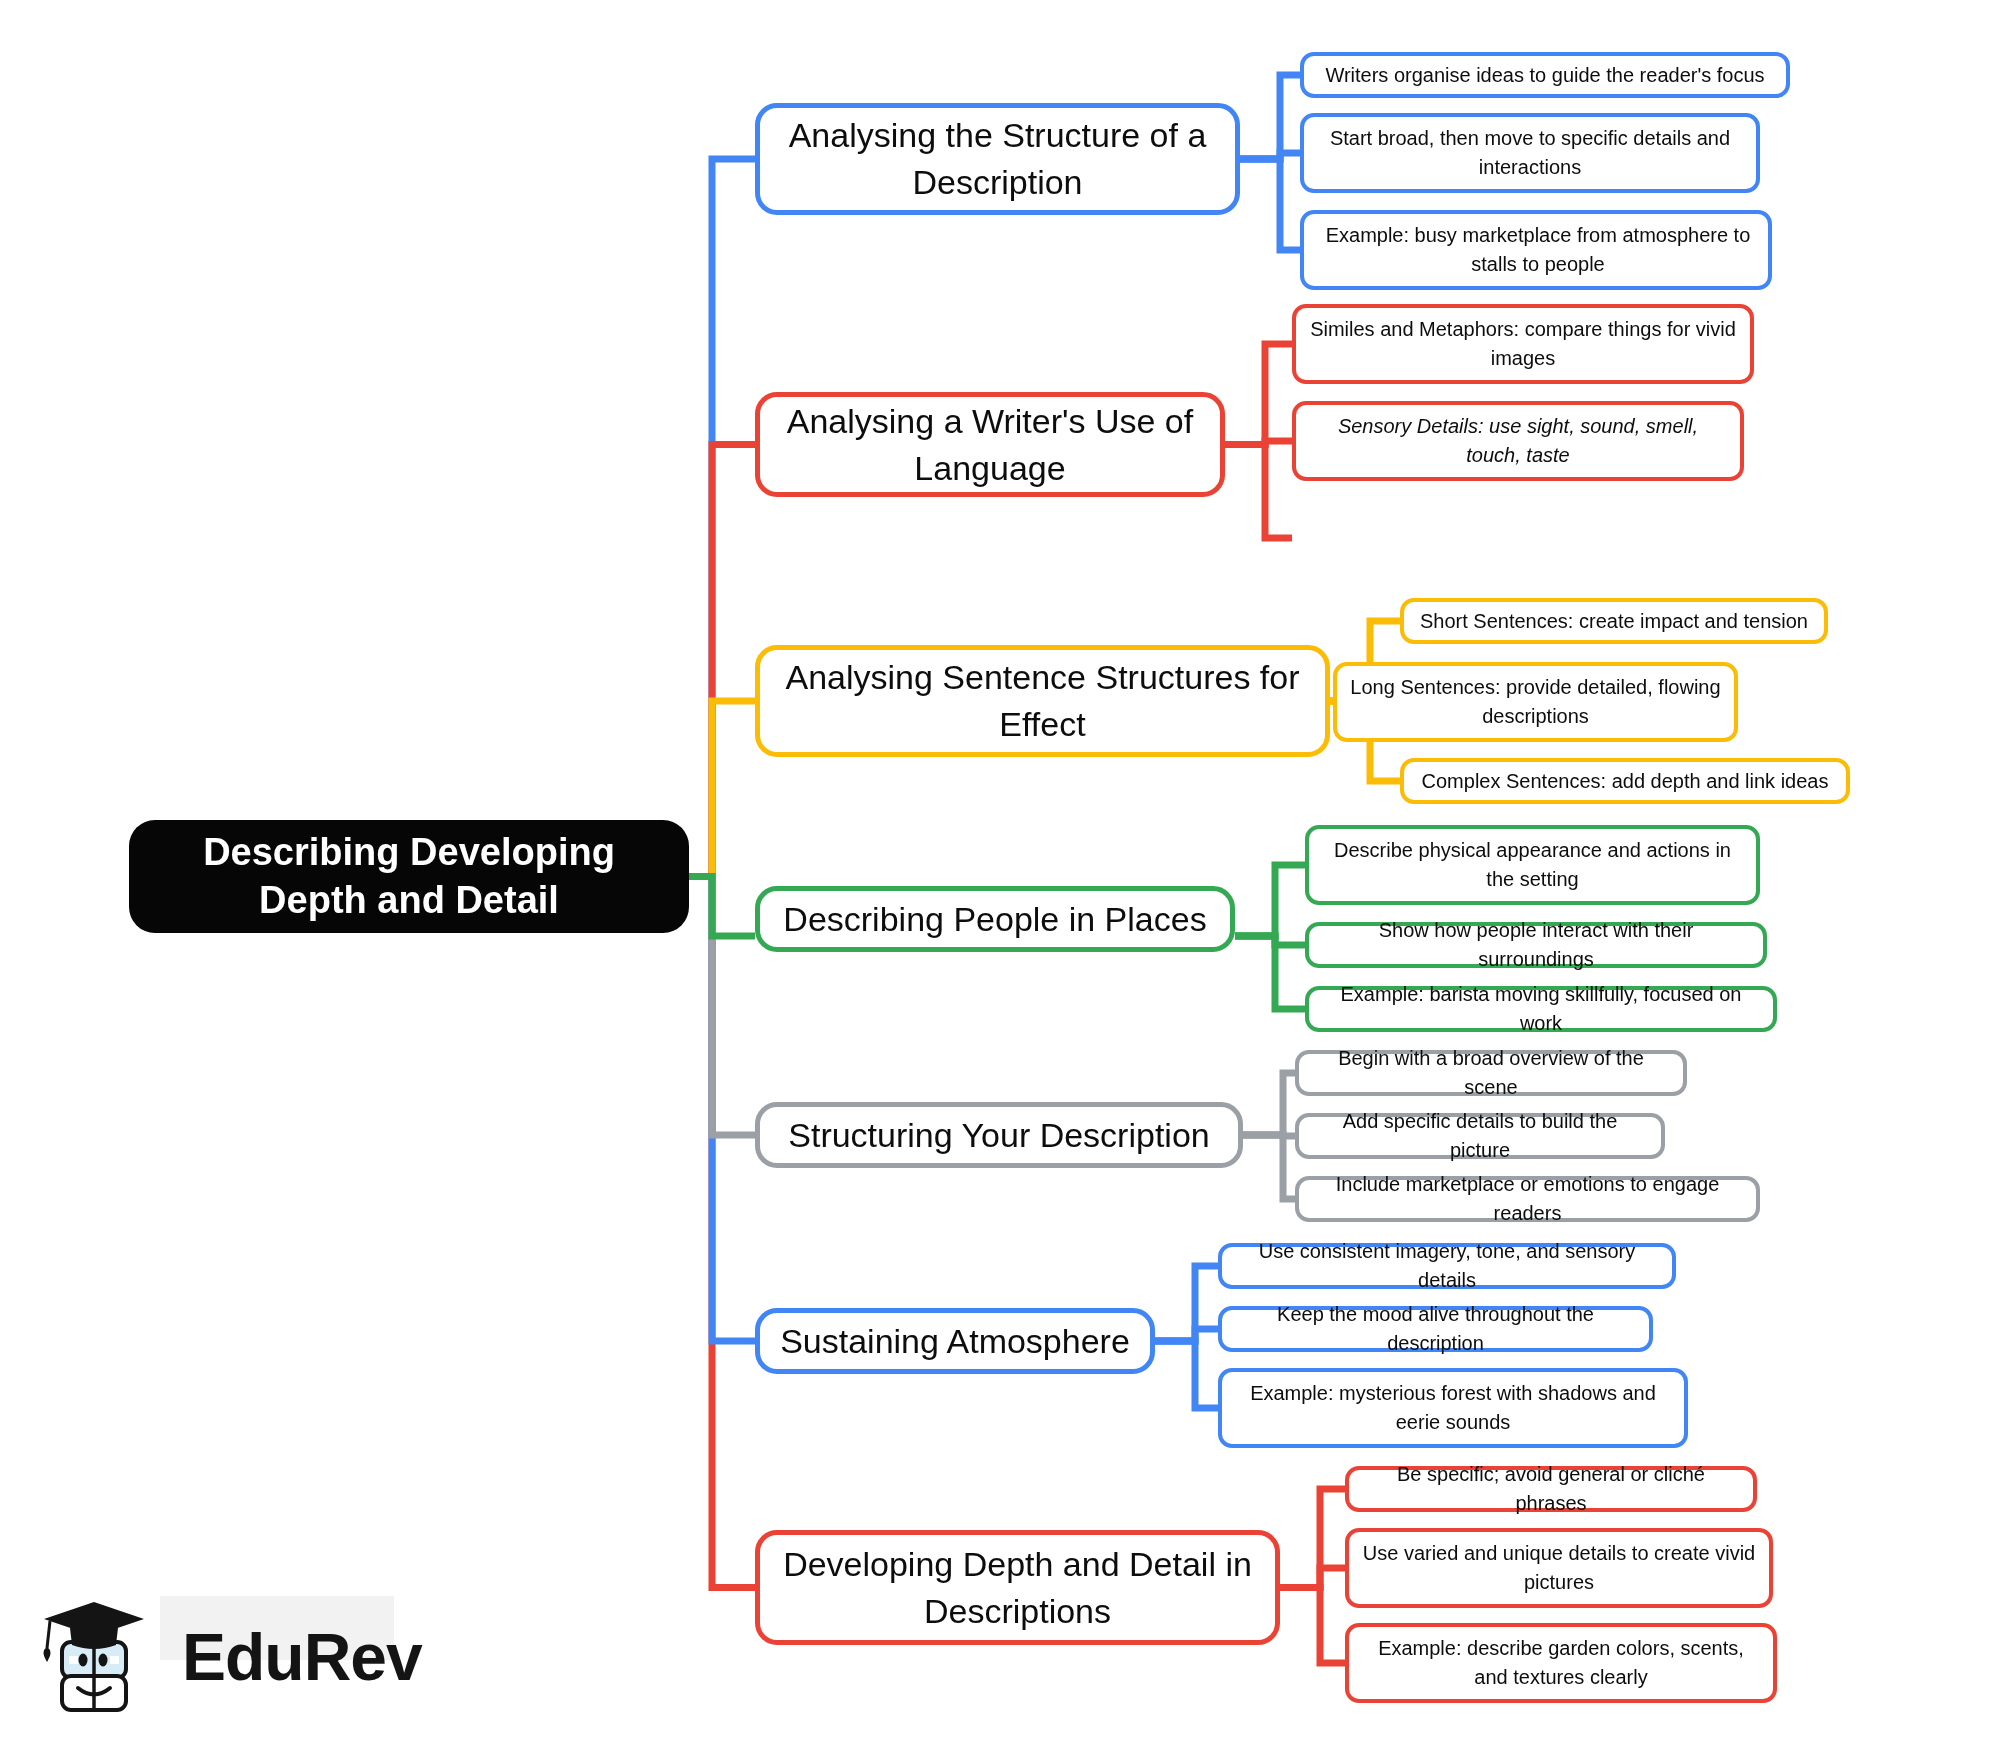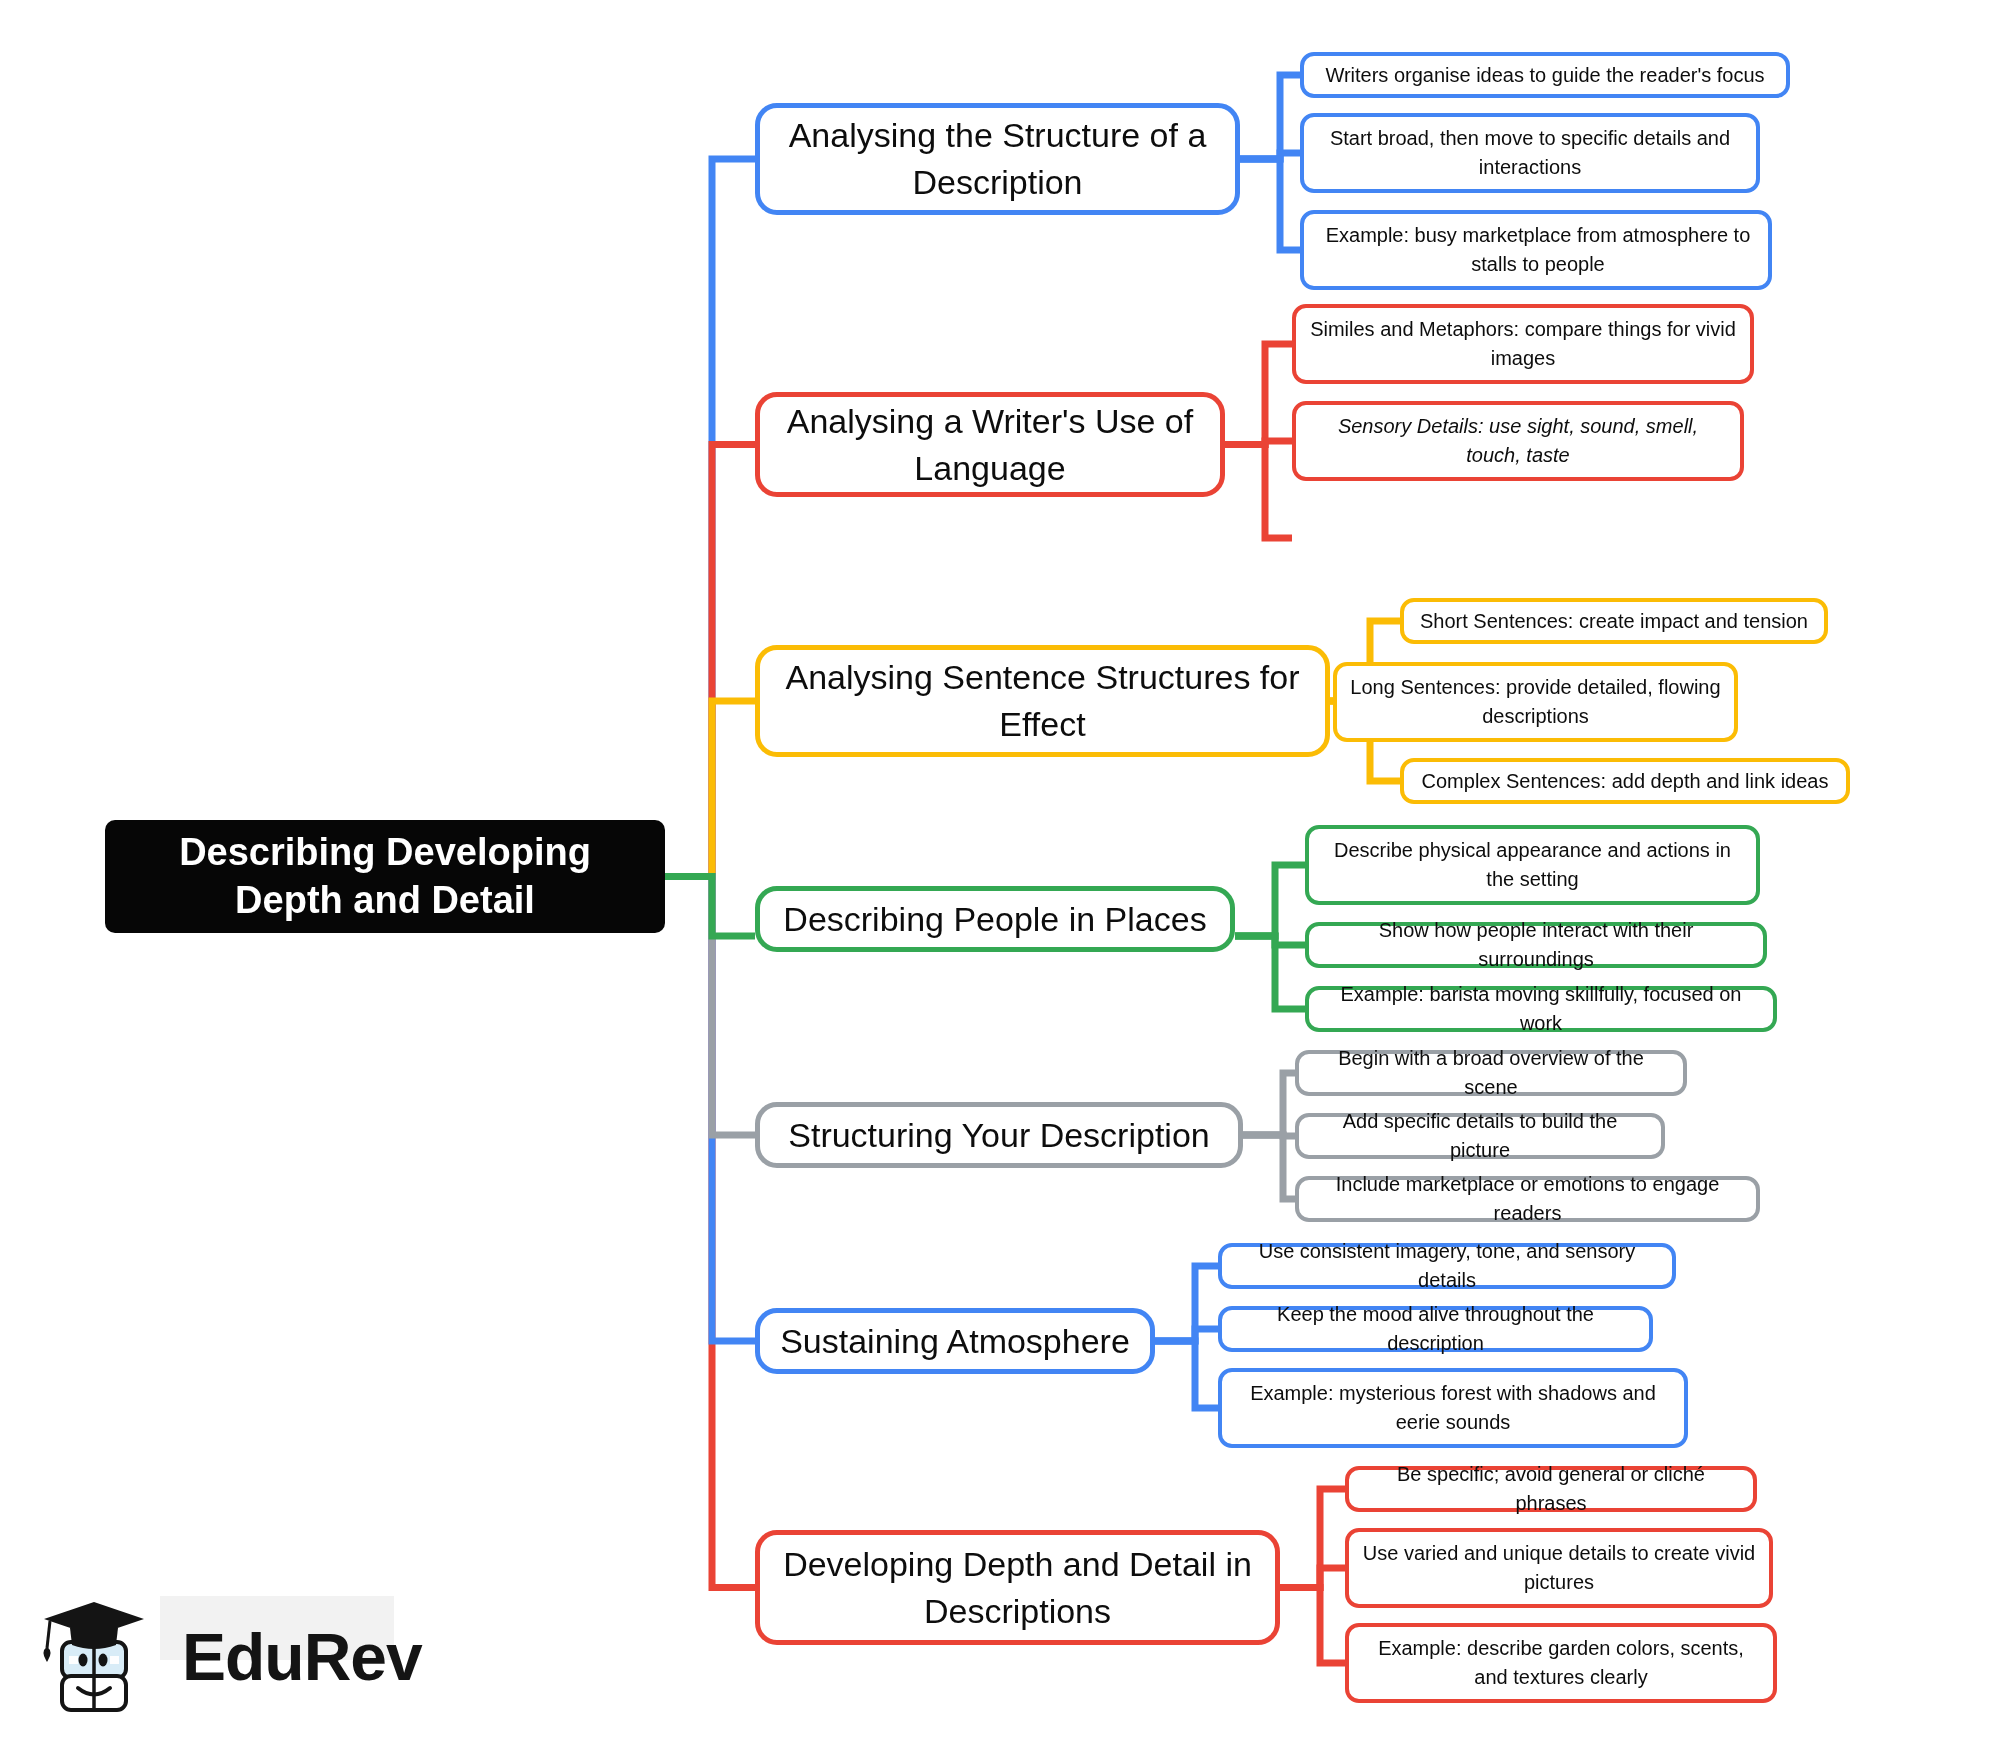--- a/index.html
+++ b/index.html
@@ -16,23 +16,24 @@
     box-sizing:border-box;
     display:flex;align-items:center;justify-content:center;
     text-align:center;
     background:#ffffff;
     color:#0d0d0d;
   }
   .root{
     background:#060606;
     color:#ffffff;
     font-size:38px;font-weight:700;
-    border-radius:10px;
+    border-radius:26px;
     padding:8px 20px;
     line-height:1.25;
+    margin-left:24px;
   }
   .branch{
     border:5px solid #888;
     border-radius:22px;
     font-size:34px;
     line-height:1.38;
     padding:0 14px;
   }
   .child{
     border:4px solid #888;

